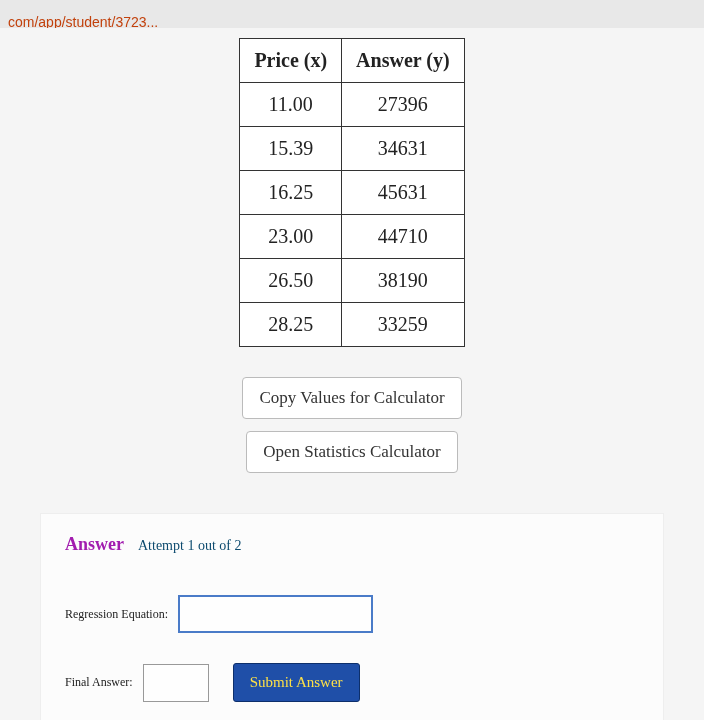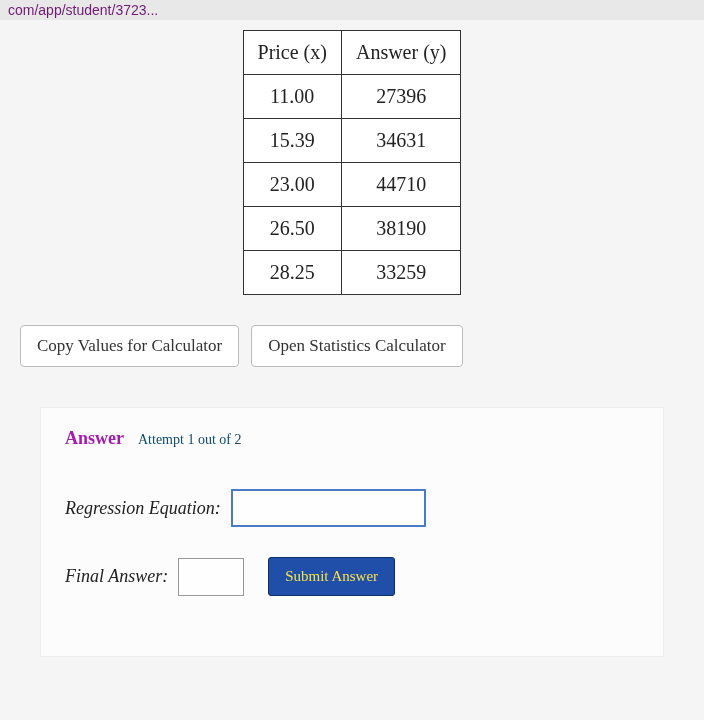--- a/index.html
+++ b/index.html
@@ -6,24 +6,24 @@
     body {
       font-family: Georgia, 'Times New Roman', serif;
       background: #f5f5f5;
       width: 704px;
       height: 720px;
       position: relative;
       overflow: hidden;
     }
     .url-bar {
       background: #e8e8e8;
-      color: #701a75;
+      color: #c2410c;
       font-family: Arial, sans-serif;
       font-size: 14px;
-      padding: 2px 8px;
+      padding: 14px 8px;
       height: 20px;
       overflow: hidden;
     }
     .content-area {
       padding: 10px 20px 20px 20px;
     }
     .table-container {
       display: flex;
       justify-content: center;
       margin-bottom: 30px;
@@ -34,25 +34,25 @@
     }
     th, td {
       border: 1px solid #333;
       padding: 10px 14px;
       font-size: 20px;
       text-align: center;
       font-weight: normal;
       color: #222;
     }
     th {
-      font-weight: normal;
+      font-weight: bold;
     }
     .buttons-center {
       display: flex;
-      flex-direction: row;
+      flex-direction: column;
       align-items: center;
       gap: 12px;
       margin-bottom: 40px;
     }
     .light-btn {
       background: #fff;
       border: 1px solid #bbb;
       border-radius: 4px;
       padding: 10px 16px;
       font-size: 17px;
@@ -80,23 +80,22 @@
       color: #0c4a6e;
       font-family: Georgia, serif;
     }
     .field-row {
       display: flex;
       align-items: center;
       margin-bottom: 30px;
       gap: 10px;
     }
     .field-label {
-      font-size: 18px;
+      font-size: 12px;
       color: #222;
-      font-style: italic;
     }
     .regression-input {
       width: 195px;
       height: 38px;
       border: 2px solid #4a7bc8;
       background: #fefefe;
       padding: 4px 8px;
       font-size: 16px;
     }
     .final-input {
@@ -139,20 +138,24 @@
       <tbody>
         <tr>
           <td>11.00</td>
           <td>27396</td>
         </tr>
         <tr>
           <td>15.39</td>
           <td>34631</td>
         </tr>
         <tr>
+          <td>16.25</td>
+          <td>45631</td>
+        </tr>
+        <tr>
           <td>23.00</td>
           <td>44710</td>
         </tr>
         <tr>
           <td>26.50</td>
           <td>38190</td>
         </tr>
         <tr>
           <td>28.25</td>
           <td>33259</td>

